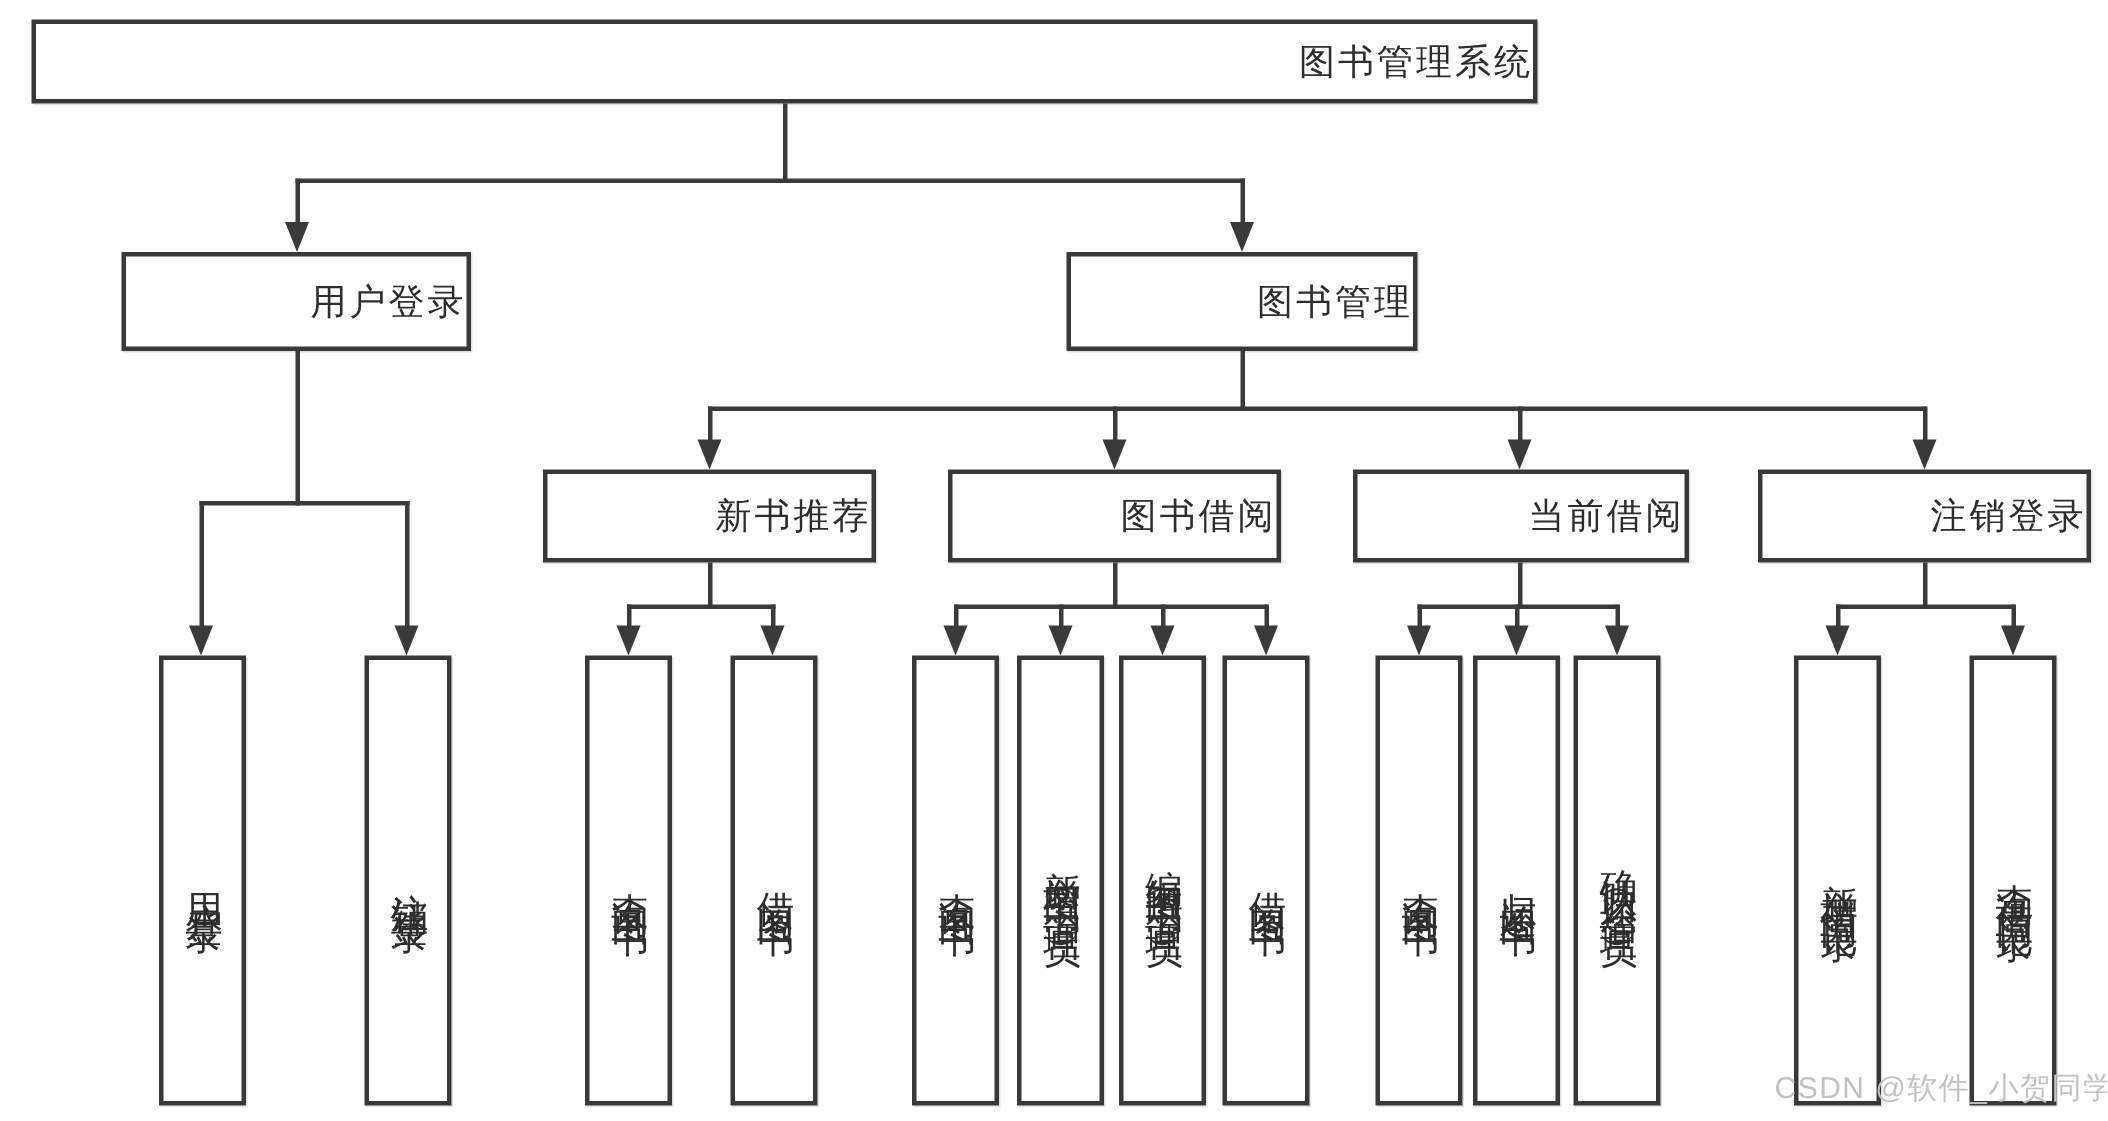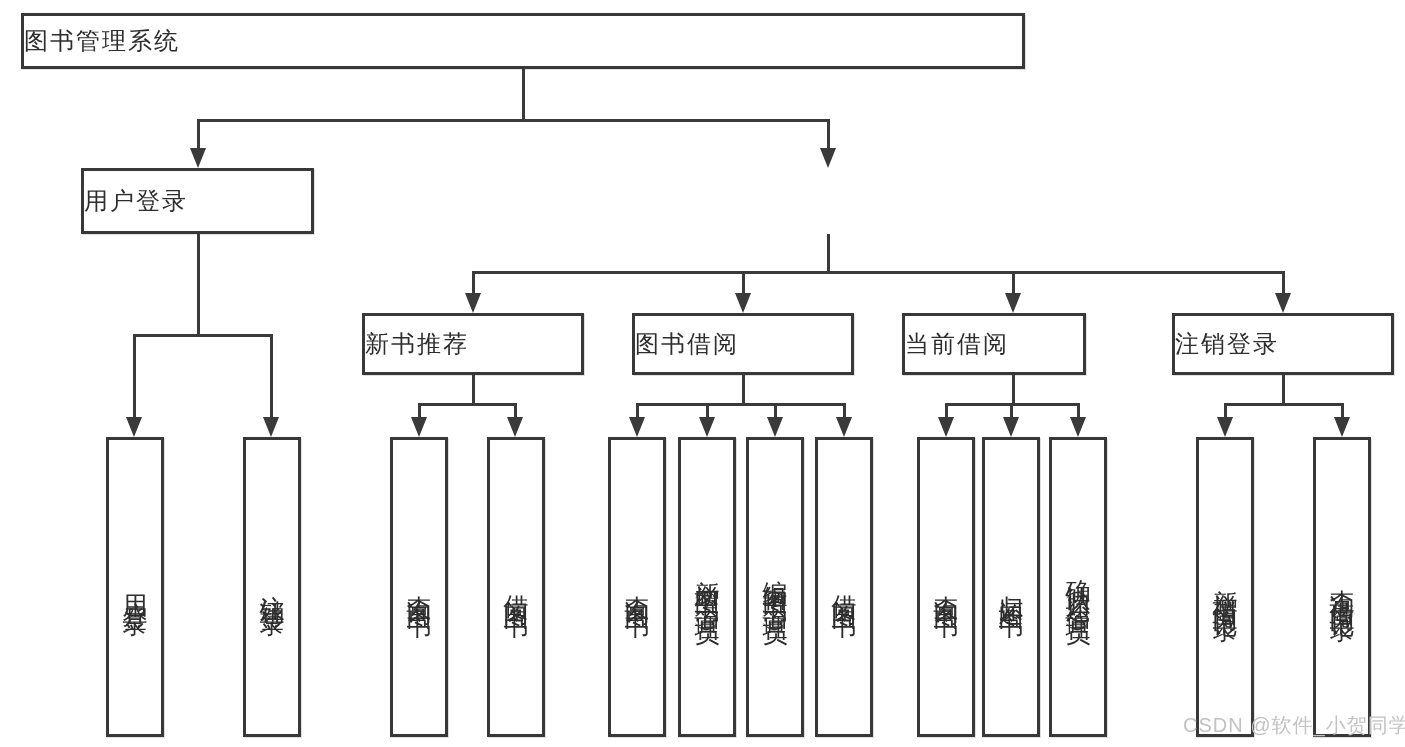--- a/index.html
+++ b/index.html
@@ -2,21 +2,21 @@
 <html><head>
 <meta charset="utf-8">
 <style>
   html,body{margin:0;padding:0;background:#ffffff;}
   .stage{
     position:relative;width:1405px;height:747px;background:#ffffff;overflow:hidden;
     font-family:"Liberation Sans","DejaVu Sans",sans-serif;
   }
   .node{
     position:absolute;box-sizing:border-box;border:3px solid #383838;background:#ffffff;
-    display:flex;align-items:center;justify-content:flex-start;
+    display:flex;align-items:center;justify-content:flex-end;
     color:#2d2d2d;font-size:24px;letter-spacing:2px;
     box-shadow:1px 1px 0 rgba(0,0,0,0.12);
   }
   .leaf{
     position:absolute;box-sizing:border-box;border:3px solid #383838;background:#ffffff;
     width:58px;height:300px;top:437px;
     display:flex;align-items:center;justify-content:center;
     color:#2d2d2d;box-shadow:1px 1px 0 rgba(0,0,0,0.12);
   }
   .leaf span{
@@ -40,28 +40,31 @@
 
 <div class="stage">
 
   <div class="node" style="left:21px;top:13px;width:1004px;height:56px">
     <span>图书管理系统</span>
   </div>
 
   <div class="node" style="left:81px;top:168px;width:233px;height:66px">
     <span>用户登录</span>
   </div>
+  <div class="node" style="left:711px;top:168px;width:234px;height:66px">
+    <span>图书管理</span>
+  </div>
 
   <div class="node" style="left:632px;top:313px;width:222px;height:62px">
     <span>图书借阅</span>
   </div>
   <div class="node" style="left:362px;top:313px;width:222px;height:62px">
     <span>新书推荐</span>
   </div>
-  <div class="node" style="left:902px;top:313px;width:184px;height:62px">
+  <div class="node" style="left:902px;top:313px;width:224px;height:62px">
     <span>当前借阅</span>
   </div>
   <div class="node" style="left:1172px;top:313px;width:222px;height:62px">
     <span>注销登录</span>
   </div>
 
   <div class="leaf" style="left:106px">
     <span>用户登录</span>
   </div>
   <div class="leaf" style="left:243px">

